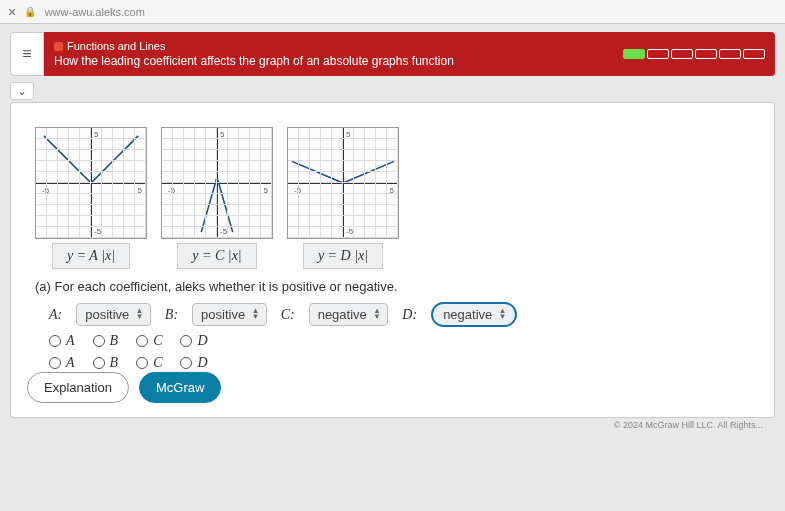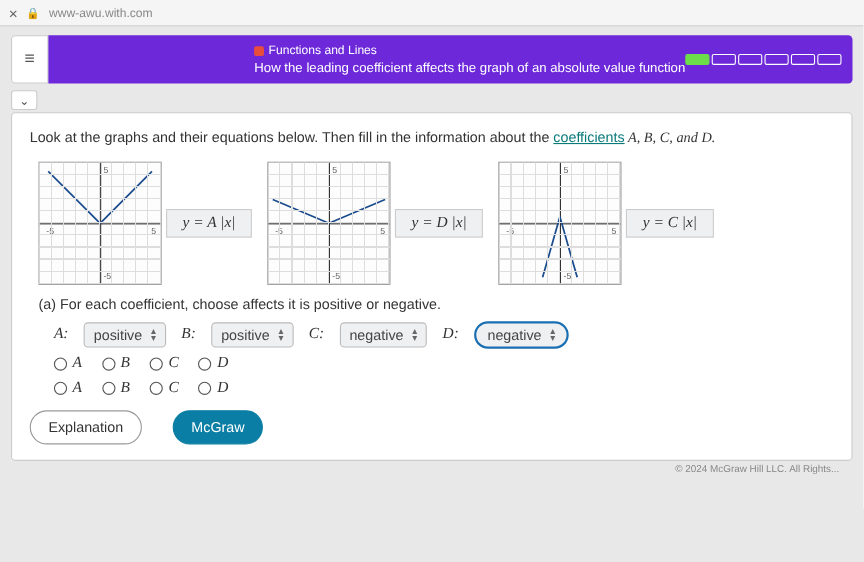--- a/index.html
+++ b/index.html
@@ -4,94 +4,91 @@
 <style>
 *{box-sizing:border-box;margin:0;padding:0;font-family:Arial,Helvetica,sans-serif}
 body{background:#e8e8e8;width:785px;height:511px;overflow:hidden;font-size:13px;color:#333}
 .browser-bar{height:24px;background:#f5f5f5;border-bottom:1px solid #ccc;display:flex;align-items:center;padding:0 8px;gap:8px}
 .close-x{font-size:14px;color:#666;cursor:pointer}
 .lock{font-size:10px;color:#888}
 .url{font-size:11px;color:#888}
 .page{padding:8px 10px 0 10px}
 .header-row{display:flex;align-items:stretch;gap:0}
 .burger{width:34px;height:44px;background:#fff;border:1px solid #ccc;border-radius:4px 0 0 4px;display:flex;align-items:center;justify-content:center;font-size:16px;color:#555;cursor:pointer}
-.topic-bar{flex:1;background:#6d28d9;color:#fff;border-radius:0 4px 4px 0;padding:6px 10px;display:flex;align-items:center;justify-content:flex-end}
+.topic-bar{flex:1;background:#b91c1c;color:#fff;border-radius:0 4px 4px 0;padding:6px 10px;display:flex;align-items:center;justify-content:space-between}
 .topic-left{display:flex;flex-direction:column;gap:2px}
 .crumb{display:flex;align-items:center;gap:4px;font-size:11px}
 .red-dot{width:9px;height:9px;background:#e74c3c;border-radius:2px;display:inline-block}
 .topic-title{font-size:12px}
 .progress{display:flex;gap:2px}
 .progress span{width:22px;height:10px;border:1px solid #fff;border-radius:2px}
 .progress span.fill{background:#6bde4a;border-color:#6bde4a}
 .chev{width:24px;height:18px;background:#fff;border:1px solid #ccc;border-radius:3px;margin-top:6px;display:flex;align-items:center;justify-content:center;font-size:11px;color:#555}
 .card{background:#fff;border:1px solid #ccc;border-radius:4px;padding:12px 16px 14px 16px;margin-top:2px}
 .instr{font-size:13px;line-height:1.5}
 .ul{color:#0a7a7a;text-decoration:underline}
 .it{font-style:italic;font-family:'Times New Roman',serif}
 .graphs{display:flex;gap:14px;margin:12px 0 6px 8px}
-.gwrap{display:flex;flex-direction:row;align-items:center;gap:4px}
+.gwrap{display:flex;flex-direction:column;align-items:center;gap:4px}
 .grid{width:112px;height:112px;border:1px solid #999;position:relative;background:#fdfdfd}
 .grid::before,.grid::after{content:'';position:absolute;background:repeating-linear-gradient(to right,transparent 0,transparent 10px,#ddd 10px,#ddd 11px),repeating-linear-gradient(to bottom,transparent 0,transparent 10px,#ddd 10px,#ddd 11px);inset:0}
 .axis-h{position:absolute;left:0;right:0;top:50%;height:1px;background:#333}
 .axis-v{position:absolute;top:0;bottom:0;left:50%;width:1px;background:#333}
 .tick{position:absolute;font-size:8px;color:#666}
 .eqbox{background:#eef0f2;border:1px solid #ccc;padding:4px 14px;font-family:'Times New Roman',serif;font-style:italic;font-size:14px}
 .qsec{margin:10px 0 0 8px;font-size:13px}
 .qrow{margin:8px 0 0 22px;display:flex;align-items:center;gap:14px;flex-wrap:wrap}
 .coef-lbl{font-style:italic;font-family:'Times New Roman',serif;font-size:14px}
-.sel{display:inline-flex;align-items:center;gap:8px;background:#eef0f2;border:1px solid #bbb;border-radius:4px;padding:3px 8px;color:#444;cursor:pointer}
+.sel{display:inline-flex;gap:8px;background:#eef0f2;border:1px solid #bbb;border-radius:4px;padding:3px 8px;color:#444;cursor:pointer}
 .sel.hl{border:2px solid #1a6fb3;border-radius:14px;padding:3px 10px}
 .updn{font-size:9px;color:#666;line-height:6px}
 .radios{margin:6px 0 0 22px;display:flex;gap:18px;align-items:center}
 .radio{display:flex;align-items:center;gap:5px;cursor:pointer}
 .rcirc{width:12px;height:12px;border:1.4px solid #555;border-radius:50%}
-.btns{display:flex;gap:28px;margin-top:12px}
+.btns{display:flex;gap:10px;margin-top:1px}
 .btn{border-radius:18px;padding:7px 16px;font-size:13px;cursor:pointer}
 .btn-o{background:#fff;border:1px solid #999;color:#333}
 .btn-p{background:#0a7ea4;border:1px solid #0a7ea4;color:#fff}
 .foot{text-align:right;font-size:9px;color:#888;padding:2px 12px}
 svg{position:absolute;inset:0;width:100%;height:100%}
 svg line{stroke:#1a4b8c;stroke-width:1.6}
 </style>
 </head>
 <body>
 
 <div class="browser-bar">
   <span class="close-x">×</span>
   <span class="lock">🔒</span>
-  <span class="url">www-awu.with.com</span>
+  <span class="url">www-awu.aleks.com</span>
 </div>
 
 <div class="page">
   <div class="header-row">
     <div class="burger">≡</div>
     <div class="topic-bar">
       <div class="topic-left">
         <div class="crumb">
             <span class="red-dot"></span>
             <span>Functions and Lines</span>
           </div>
-        <div class="topic-title">How the leading coefficient affects the graph of an absolute value function</div>
+        <div class="topic-title">How the leading coefficient affects the graph of an absolute graphs function</div>
       </div>
       <div class="progress">
         <span class="fill"></span>
           <span></span>
           <span></span>
           <span></span>
           <span></span>
           <span></span>
       </div>
     </div>
   </div>
   <div class="chev">⌄</div>
 
   <div class="card">
-    <div class="instr">
-      <span>Look at the graphs and their equations below. Then fill in the information about the </span><span class="ul">coefficients</span><span class="it"> A, B, C, and D.</span>
-    </div>
 
     <div class="graphs" id="graphs">
         <div class="gwrap">
           <div class="grid">
     <div class="axis-h"></div>
             <div class="axis-v"></div>
     <span class="tick" style="top:58px;left:6px">-5</span>
     <span class="tick" style="top:58px;right:4px">5</span>
     <span class="tick" style="left:58px;top:2px">5</span>
     <span class="tick" style="left:58px;bottom:2px">-5</span>
@@ -104,44 +101,44 @@
         </div>
         <div class="gwrap">
           <div class="grid">
     <div class="axis-h"></div>
             <div class="axis-v"></div>
     <span class="tick" style="top:58px;left:6px">-5</span>
     <span class="tick" style="top:58px;right:4px">5</span>
     <span class="tick" style="left:58px;top:2px">5</span>
     <span class="tick" style="left:58px;bottom:2px">-5</span>
     <svg viewBox="0 0 112 112">
-              <line x1="4" y1="34" x2="56" y2="56"></line>
-              <line x1="56" y1="56" x2="108" y2="34"></line>
+              <line x1="40" y1="106" x2="56" y2="50"></line>
+              <line x1="56" y1="50" x2="72" y2="106"></line>
             </svg>
   </div>
-  <div class="eqbox">y = D |x|</div>
+  <div class="eqbox">y = C |x|</div>
         </div>
         <div class="gwrap">
           <div class="grid">
     <div class="axis-h"></div>
             <div class="axis-v"></div>
     <span class="tick" style="top:58px;left:6px">-5</span>
     <span class="tick" style="top:58px;right:4px">5</span>
     <span class="tick" style="left:58px;top:2px">5</span>
     <span class="tick" style="left:58px;bottom:2px">-5</span>
     <svg viewBox="0 0 112 112">
-              <line x1="40" y1="106" x2="56" y2="50"></line>
-              <line x1="56" y1="50" x2="72" y2="106"></line>
+              <line x1="4" y1="34" x2="56" y2="56"></line>
+              <line x1="56" y1="56" x2="108" y2="34"></line>
             </svg>
   </div>
-  <div class="eqbox">y = C |x|</div>
+  <div class="eqbox">y = D |x|</div>
         </div>
       </div>
 
-    <div class="qsec">(a) For each coefficient, choose affects it is positive or negative.</div>
+    <div class="qsec">(a) For each coefficient, aleks whether it is positive or negative.</div>
     <div class="qrow" id="coeff-row">
         <span class="coef-lbl">A:</span>
     <span class="sel">positive<span class="updn">▴<br>▾</span></span>
         <span class="coef-lbl">B:</span>
     <span class="sel">positive<span class="updn">▴<br>▾</span></span>
         <span class="coef-lbl">C:</span>
     <span class="sel">negative<span class="updn">▴<br>▾</span></span>
         <span class="coef-lbl">D:</span>
     <span class="sel hl">negative<span class="updn">▴<br>▾</span></span>
       </div>

